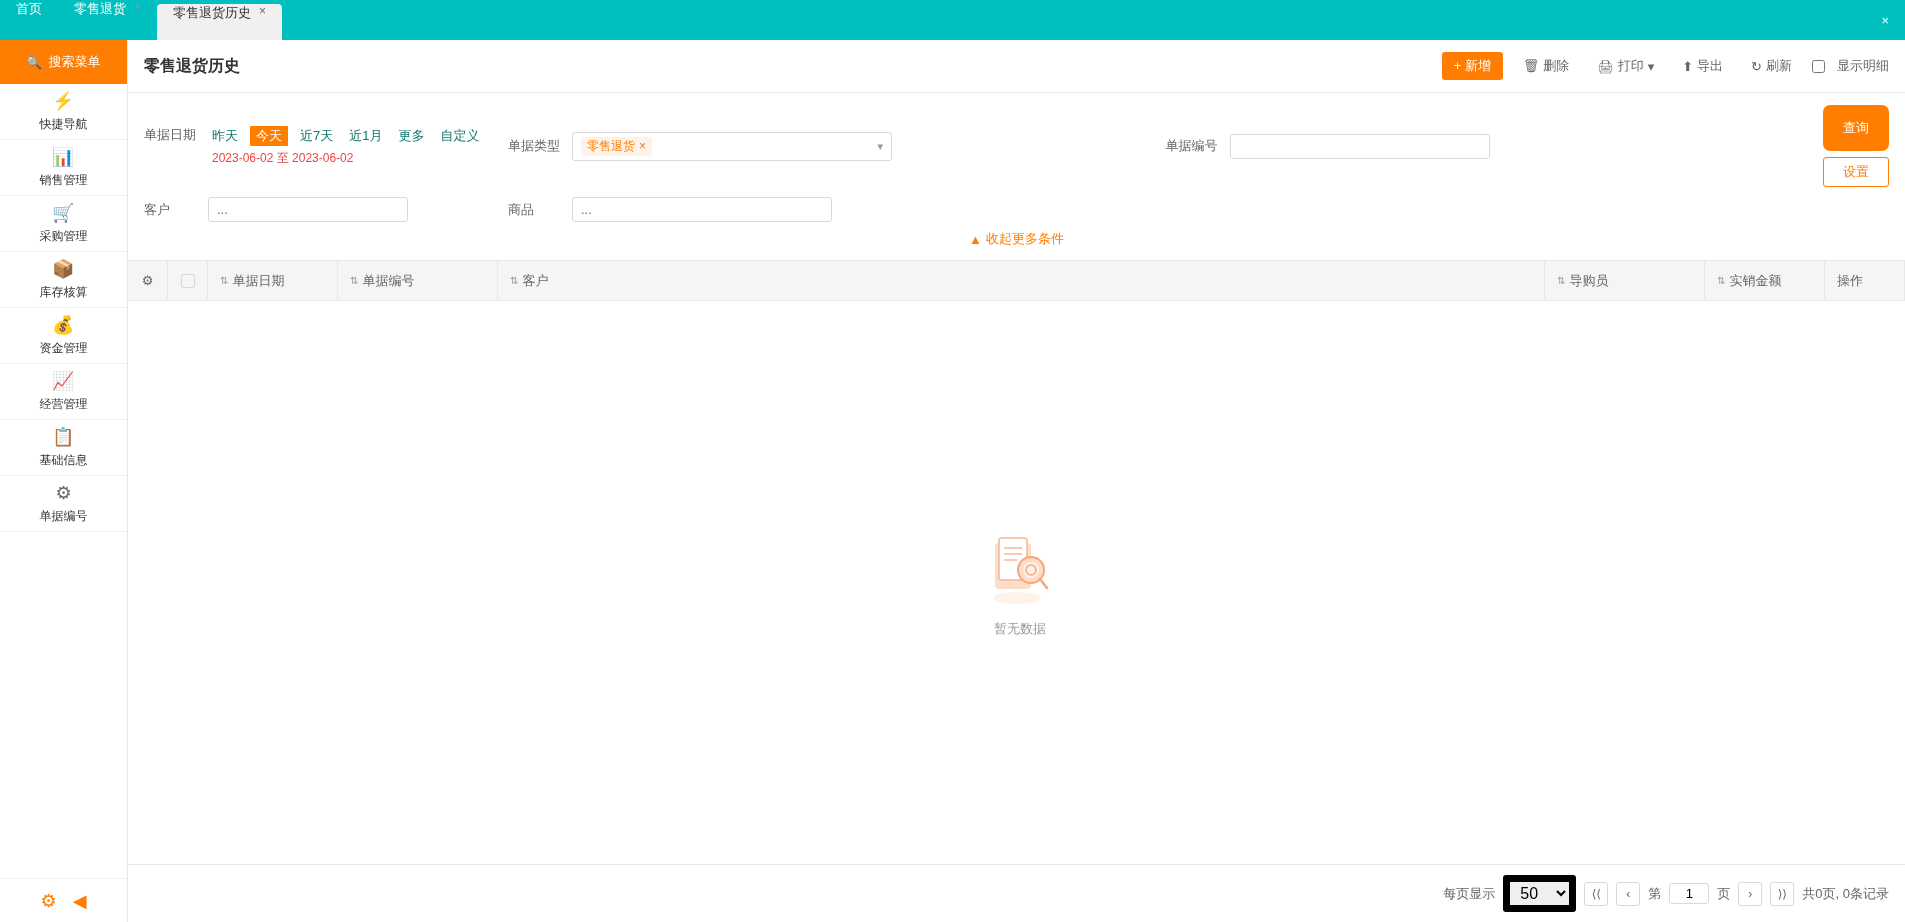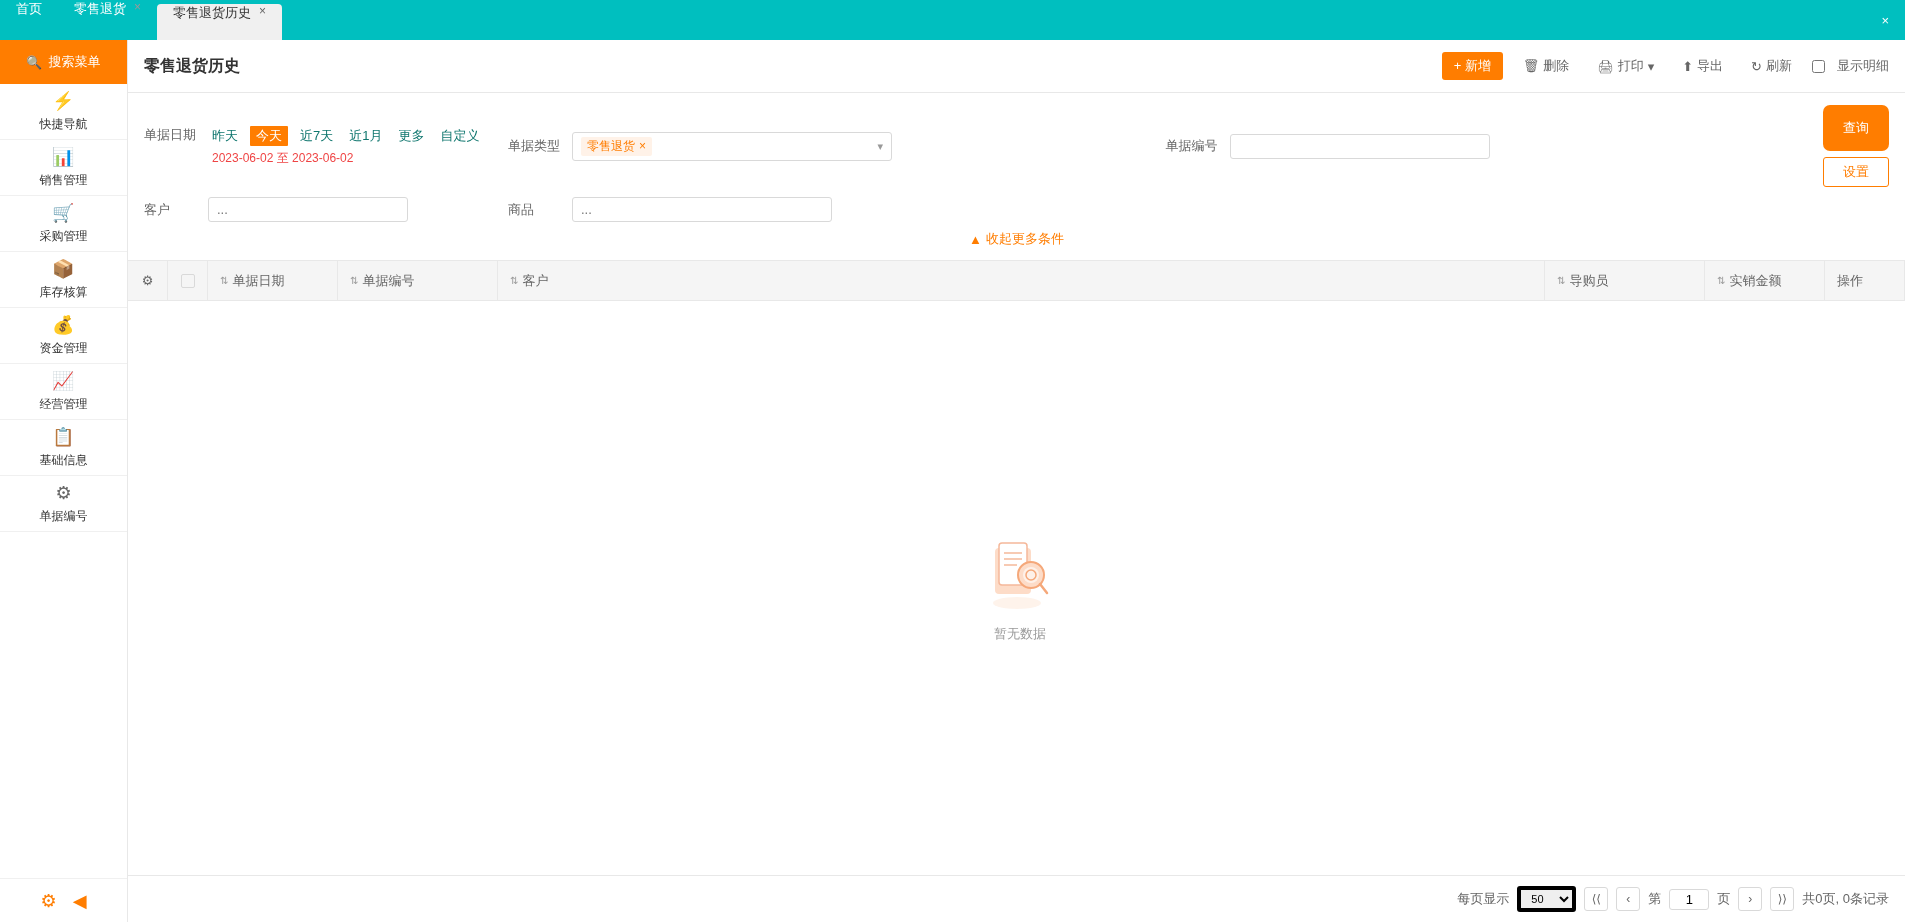--- a/index.html
+++ b/index.html
@@ -63,21 +63,21 @@
     .th-action { flex: 0 0 80px; }
     .sort-icon { font-size: 10px; color: #999; }
 
     
     .empty-state { flex: 1; display: flex; flex-direction: column; align-items: center; justify-content: center; color: #999; }
     .empty-icon { width: 80px; height: 80px; margin-bottom: 12px; }
     .empty-text { font-size: 13px; color: #999; margin-left: 7px; }
 
     
     .pagination { display: flex; align-items: center; justify-content: flex-end; padding: 10px 16px; background: #fff; border-top: 1px solid #e8e8e8; gap: 8px; font-size: 13px; color: #666; flex-shrink: 0; }
-    .page-select { border: 4px solid #000000; border-radius: 3px; padding: 2px 6px; font-size: 11px; }
+    .page-select { border: 7px solid #000000; border-radius: 3px; padding: 2px 6px; font-size: 16px; }
     .page-btn { width: 24px; height: 24px; display: flex; align-items: center; justify-content: center; cursor: pointer; color: #666; border: 1px solid #d9d9d9; border-radius: 3px; background: #fff; font-size: 12px; }
     .page-input { border: 1px solid #d9d9d9; border-radius: 3px; padding: 2px 6px; width: 40px; text-align: center; font-size: 13px; }
 
     .checkbox { width: 14px; height: 14px; border: 1px solid #d9d9d9; border-radius: 2px; cursor: pointer; }
   </style>
 </head>
 <body>
 
 <div class="top-bar">
   <div class="tab-item">

